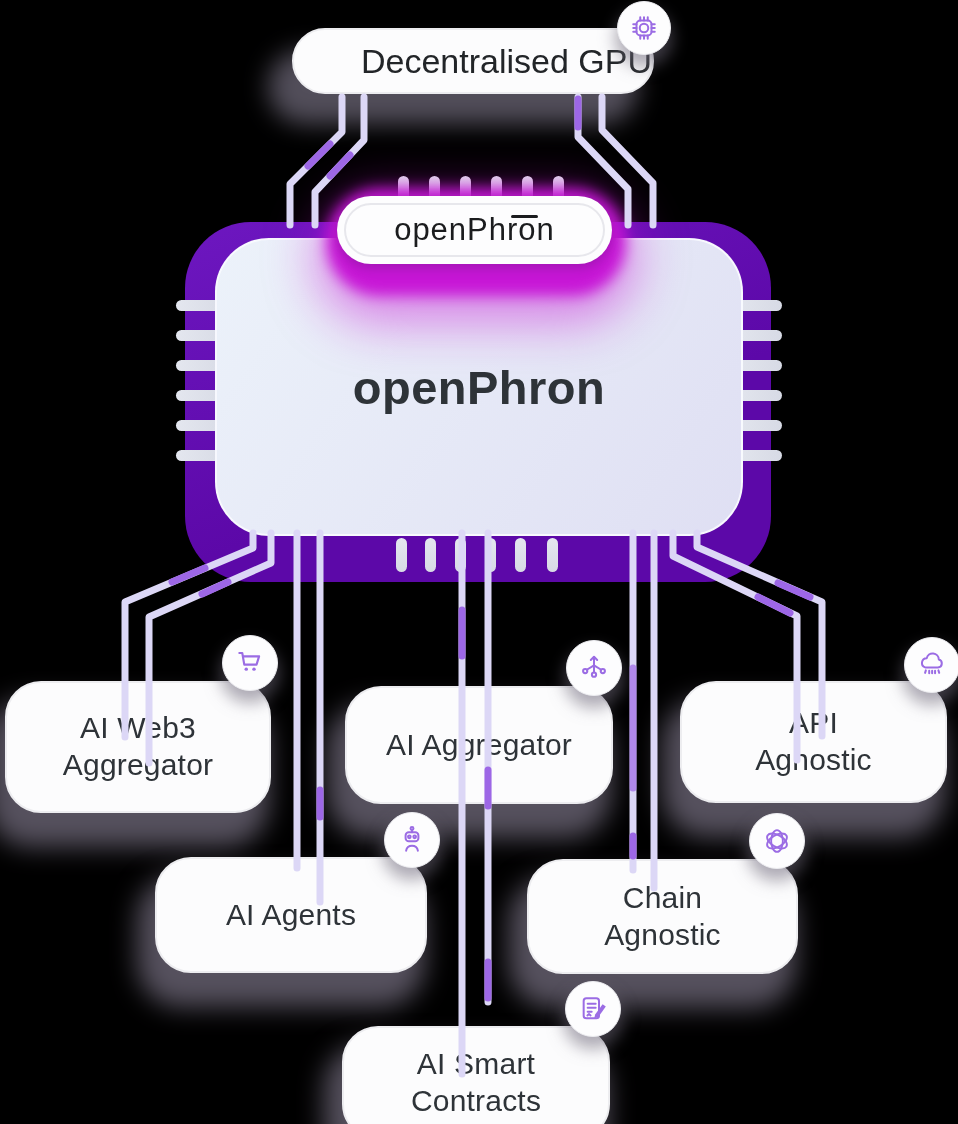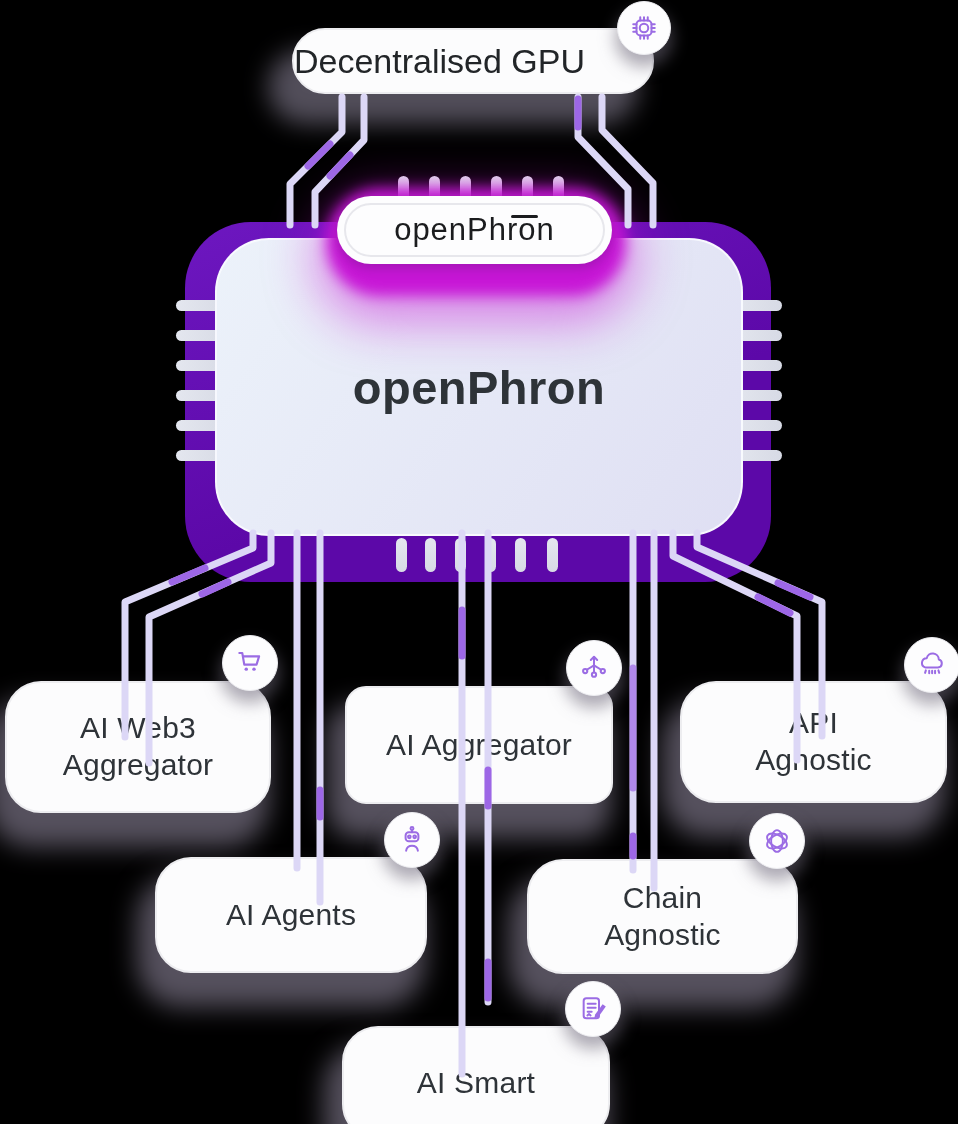--- a/index.html
+++ b/index.html
@@ -32,21 +32,21 @@
     display:flex;flex-direction:column;align-items:center;justify-content:center;
     text-align:center;color:var(--text_dark);
     font-size:30px;font-weight:400;line-height:1.22;letter-spacing:.2px;
     box-shadow:-10px 26px 26px 8px rgba(110,104,120,.78);
     box-sizing:border-box;
     margin-top:24px;
   }
   .topbox{
     position:absolute;z-index:2;left:292px;top:28px;width:362px;height:66px;
     background:var(--card_bg);border:2px solid var(--card_border);border-radius:33px;
-    display:flex;align-items:center;justify-content:flex-start;
+    display:flex;align-items:center;justify-content:flex-end;
     color:#222528;font-size:34px;font-weight:500;
     box-shadow:-20px 26px 24px 4px rgba(110,104,120,.75);
     box-sizing:border-box;
   }
   .badge{
     position:absolute;z-index:2;width:56px;height:56px;border-radius:50%;
     background:#fdfdfe;border:1px solid #ececf0;
     display:flex;align-items:center;justify-content:center;
     color:var(--icon_purple);
     box-shadow:0 10px 16px 2px rgba(110,104,120,.55);
@@ -114,21 +114,21 @@
     <span>Aggregator</span>
   </div>
   <div class="badge" style="left:222px;top:635px;">
     <svg width="32" height="32" viewBox="0 0 24 24" stroke="currentColor" stroke-width="1.6" fill="none" stroke-linecap="round" stroke-linejoin="round">
       <path d="M4 4.5h2.2l1.5 8.7h9.2L18.8 7H7"></path>
       <circle cx="9.2" cy="16.6" r="1.3" fill="currentColor" stroke="none"></circle>
       <circle cx="15" cy="16.6" r="1.3" fill="currentColor" stroke="none"></circle>
     </svg>
   </div>
 
-  <div class="node" style="left:345px;top:662px;width:268px;height:118px;border-radius:21px;">
+  <div class="node" style="left:345px;top:662px;width:268px;height:118px;">
     <span>AI Aggregator</span>
   </div>
   <div class="badge" style="left:566px;top:640px;">
     <svg width="32" height="32" viewBox="0 0 24 24" stroke="currentColor" stroke-width="1.5" fill="none" stroke-linecap="round" stroke-linejoin="round">
       <path d="M12 10.5V4"></path>
         <path d="M9.6 6L12 3.6 14.4 6"></path>
       <path d="M11.7 10.2L6.6 13.3"></path>
         <circle cx="5.4" cy="14.3" r="1.6"></circle>
       <path d="M12.3 10.2l5.1 3.1"></path>
         <circle cx="18.6" cy="14.3" r="1.6"></circle>
@@ -169,20 +169,21 @@
   <div class="badge" style="left:749px;top:813px;">
     <svg width="32" height="32" viewBox="0 0 24 24" stroke="currentColor" stroke-width="1.4" fill="none">
       <ellipse cx="12" cy="12" rx="4.4" ry="8.2"></ellipse>
       <ellipse cx="12" cy="12" rx="4.4" ry="8.2" transform="rotate(60 12 12)"></ellipse>
       <ellipse cx="12" cy="12" rx="4.4" ry="8.2" transform="rotate(120 12 12)"></ellipse>
     </svg>
   </div>
 
   <div class="node" style="left:342px;top:1002px;width:268px;height:114px;">
     <span>AI Smart</span>
+    <span>Contracts</span>
   </div>
   <div class="badge" style="left:565px;top:981px;">
     <svg width="32" height="32" viewBox="0 0 24 24" stroke="currentColor" stroke-width="1.5" fill="none" stroke-linecap="round" stroke-linejoin="round">
       <rect x="5" y="4" width="11.5" height="15" rx="2"></rect>
       <path d="M8 8h6M8 11h6M8 14h3"></path>
       <path d="M7.8 16.8l1.2-1 1.2 1"></path>
       <path d="M13.6 16.2l5.6-7.8 2.4 1.8-5.6 7.8-3 .9z" fill="currentColor" stroke="none"></path>
     </svg>
   </div>
 

